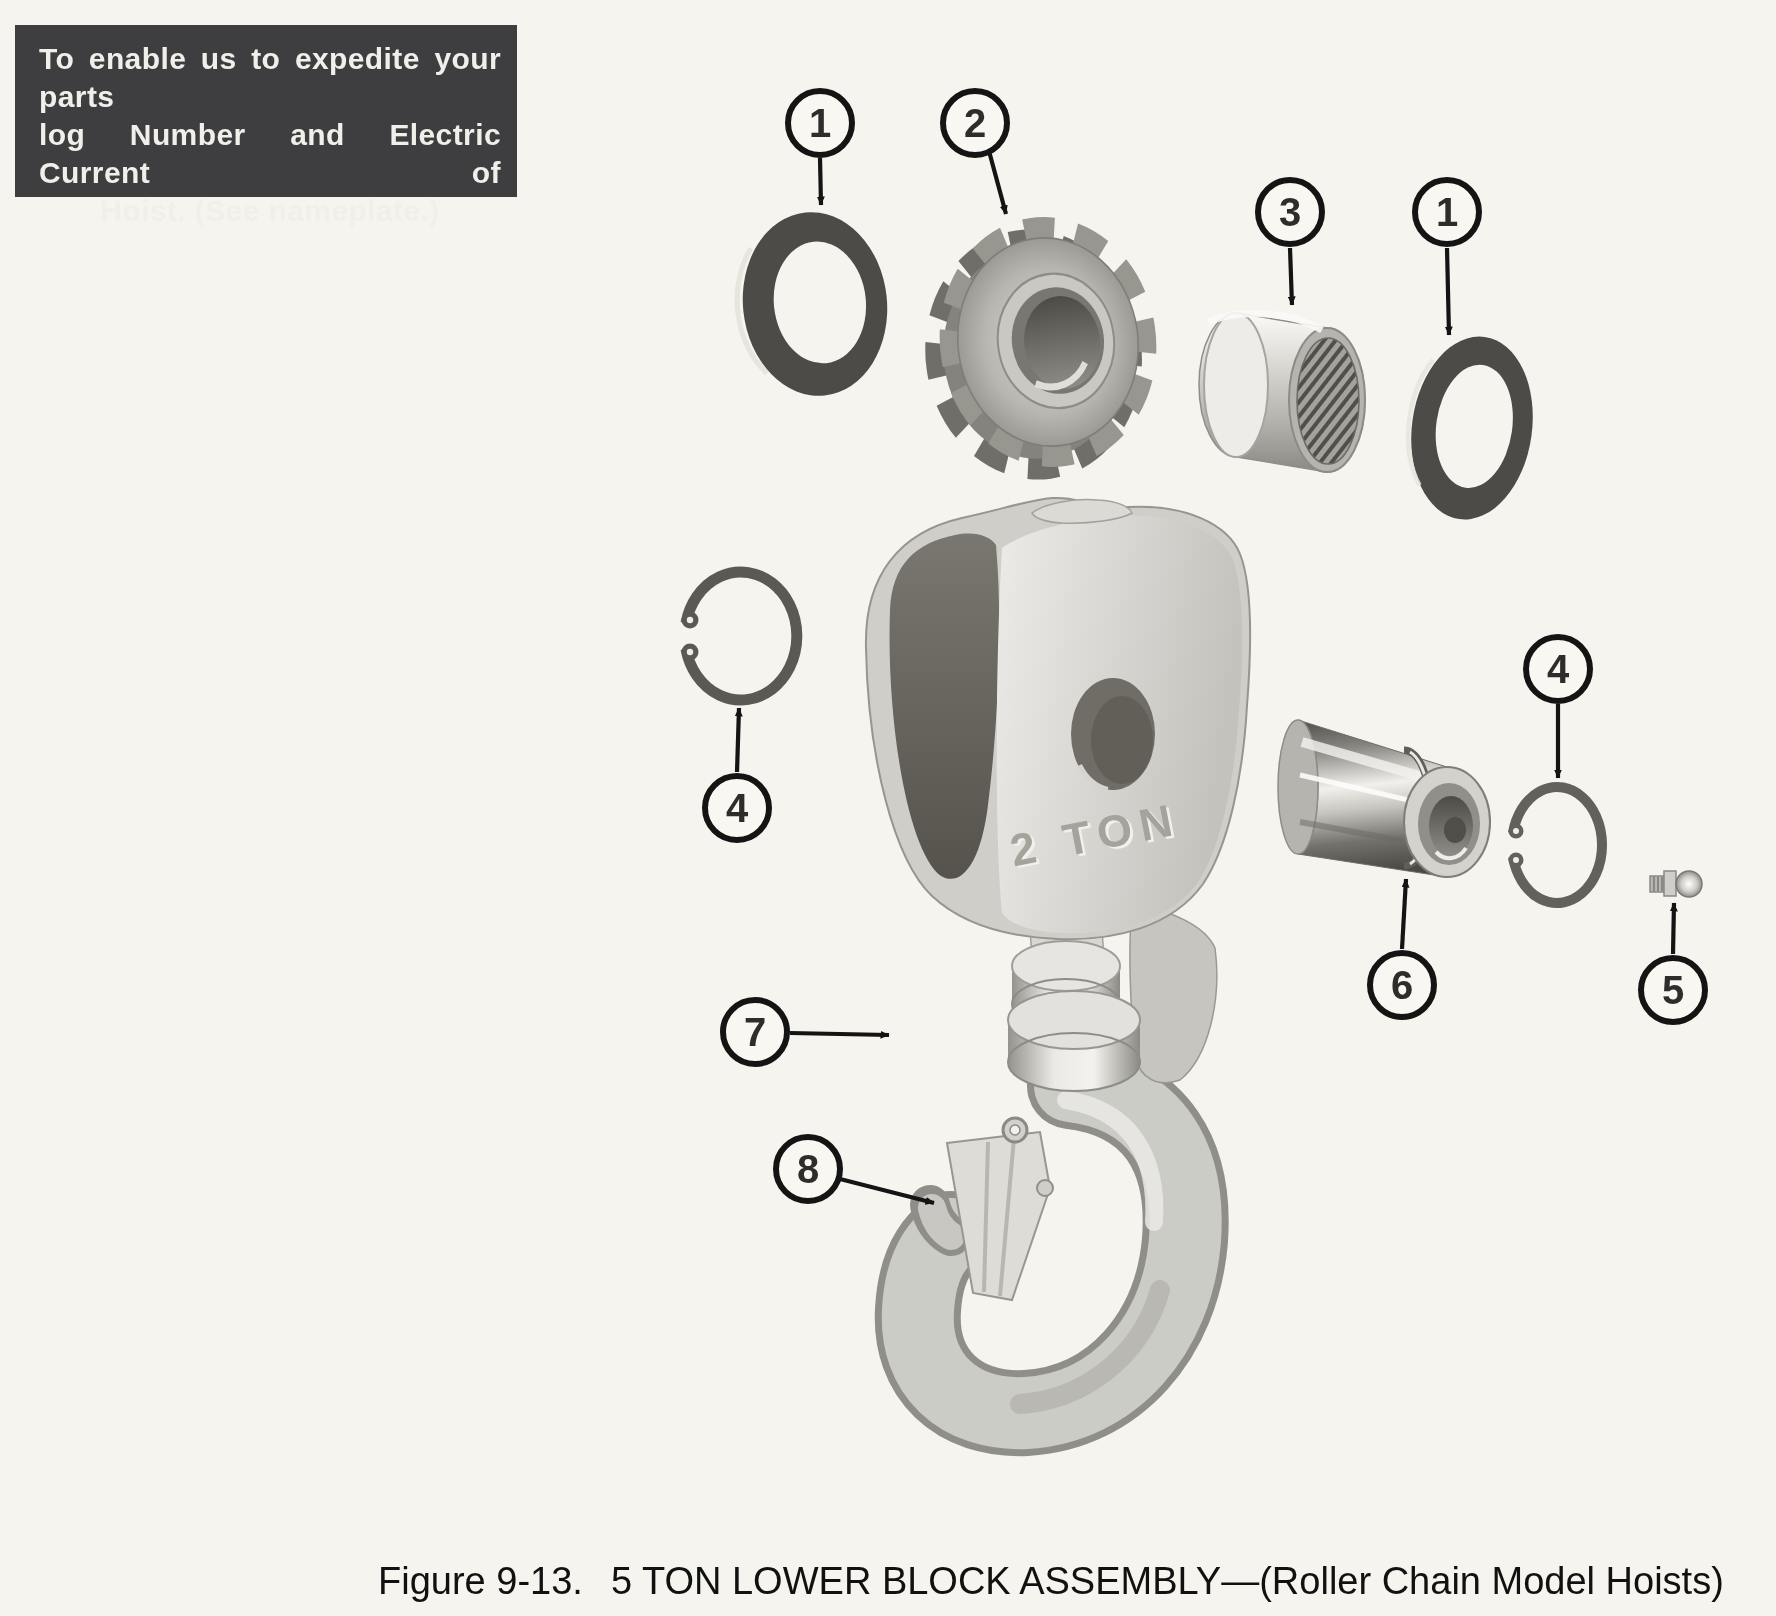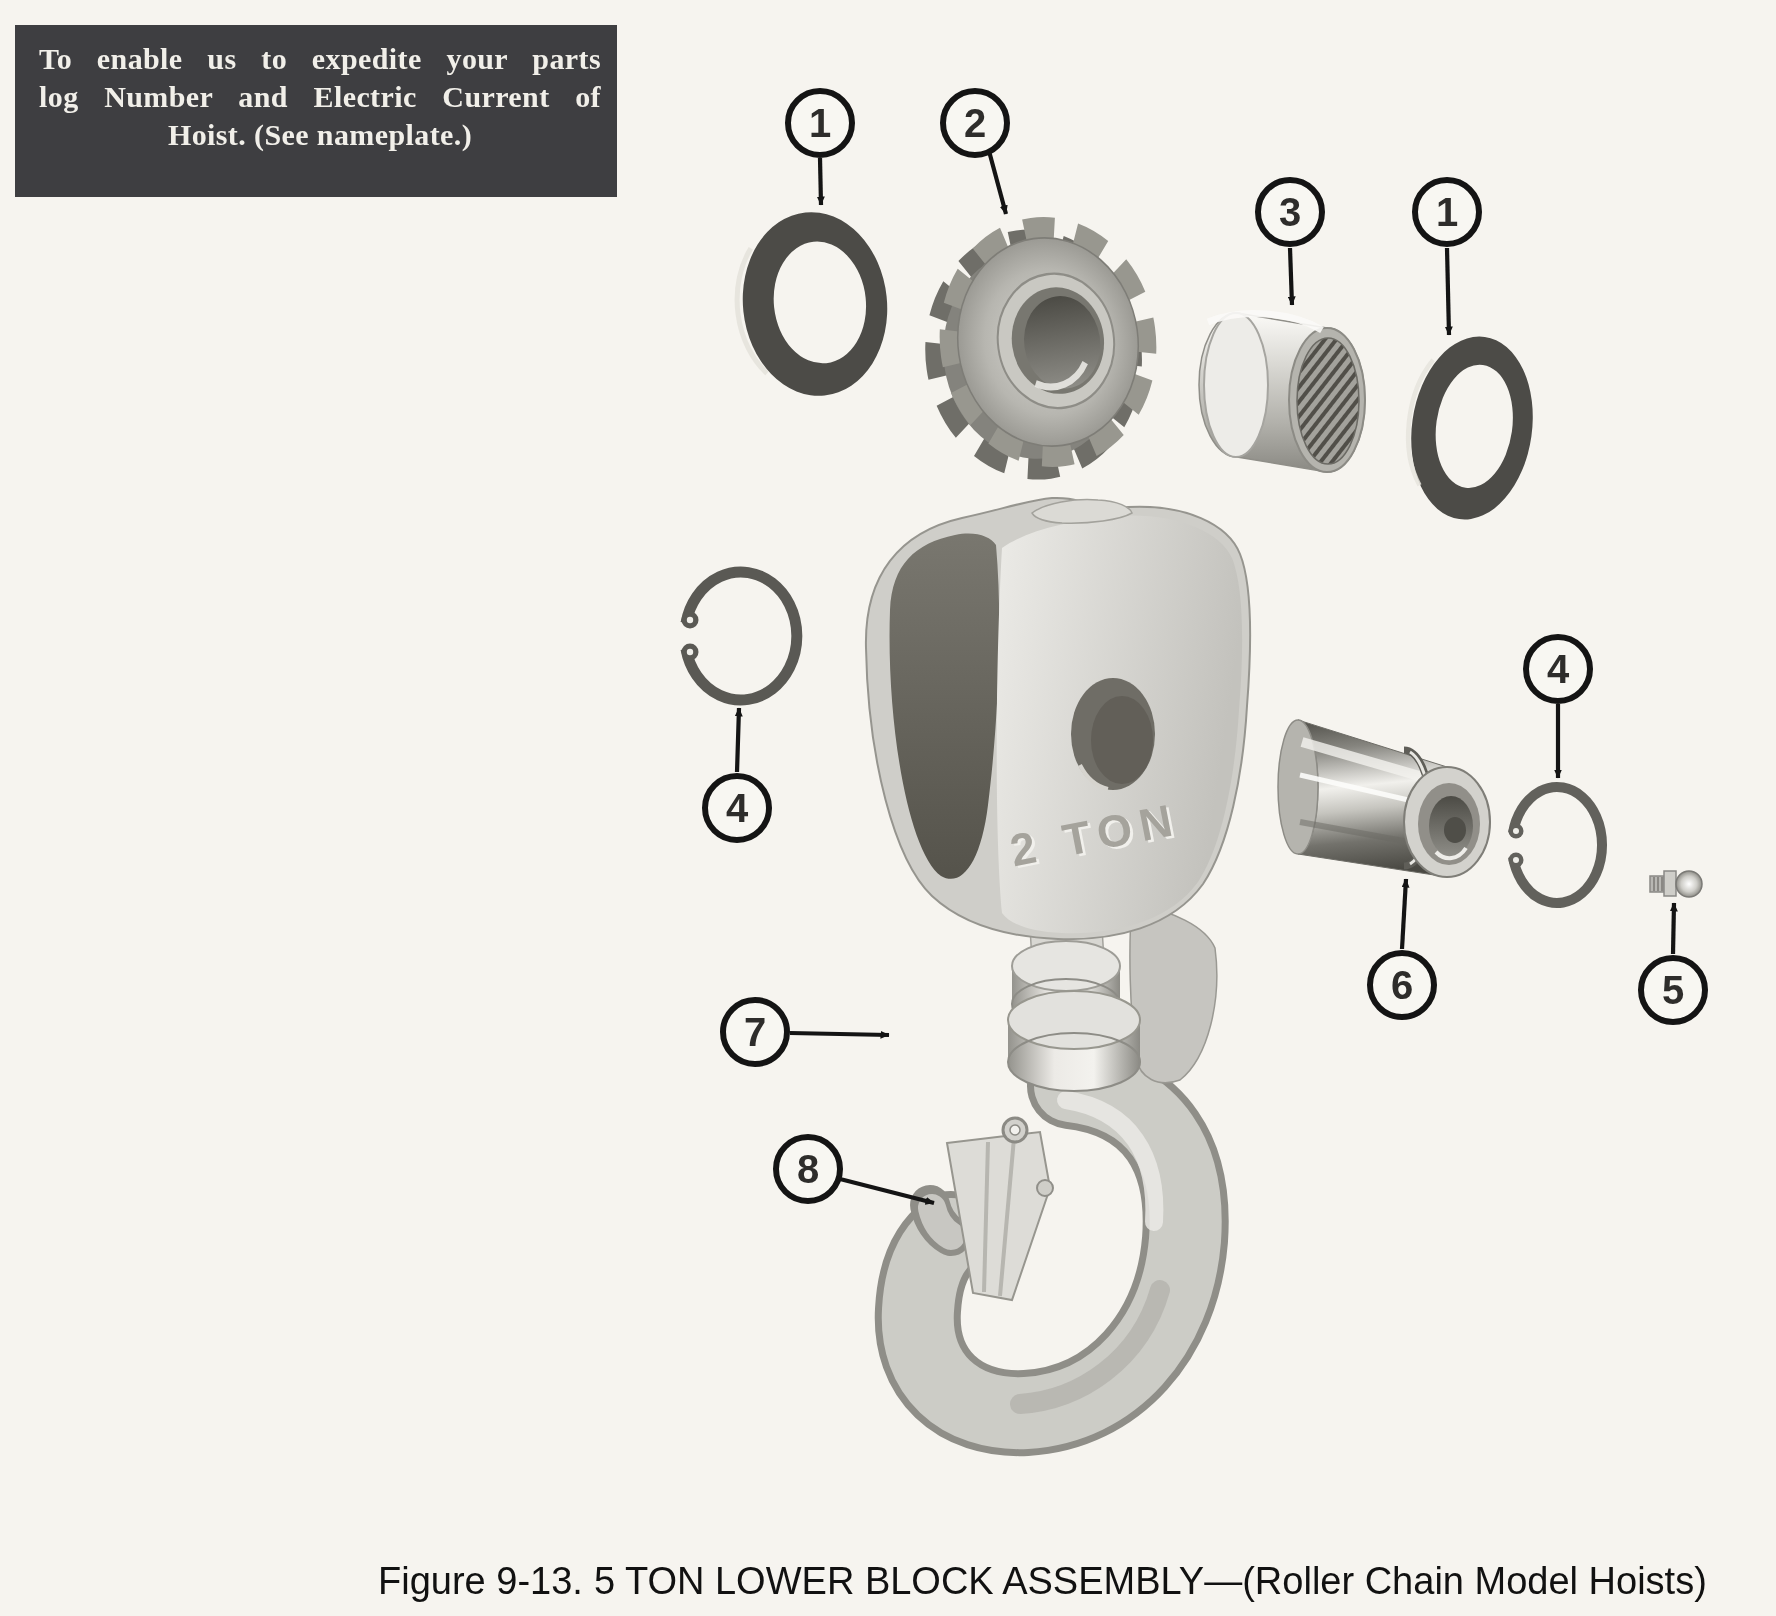--- a/index.html
+++ b/index.html
@@ -6,26 +6,26 @@
   .page{
     position:relative;
     width:1776px;height:1616px;
     background:#f6f4ef;
     overflow:hidden;
     font-family:"Liberation Sans",sans-serif;
   }
   
   .notice{
     position:absolute;left:15px;top:25px;
-    width:602px;height:172px;
+    width:502px;height:172px;
     background:#3e3e41;
     box-sizing:border-box;
     padding:15px 16px 0 24px;
     color:#f1efe9;
-    font-family:Liberation Serif, serif;
+    font-family:Liberation Sans, sans-serif;
     font-weight:700;
     font-size:30px;
     line-height:38px;
     letter-spacing:.4px;
   }
   .notice .jline{ text-align:justify; text-align-last:justify; }
   .notice .lline{ text-align:center; }
   
   .callout{
     position:absolute;
@@ -38,21 +38,21 @@
     color:#2e2d2b;
     z-index:5;
   }
   
   .caption{
     position:absolute;left:378px;top:1560px;
     font-size:38px;color:#111;
     white-space:nowrap;
     font-family:"Liberation Sans",sans-serif;
   }
-  .caption .fig-label{margin-right:11px;}
+  .caption .fig-label{margin-right:28px;}
   svg.diagram{position:absolute;left:0;top:0;z-index:1;}
 </style>
 </head>
 <body>
 
 <div class="page">
 
   <svg class="diagram" width="1776" height="1616" viewBox="0 0 1776 1616">
     <defs>
       <marker id="ah" markerWidth="10" markerHeight="8" refX="8.5" refY="4" orient="auto" markerUnits="userSpaceOnUse">

